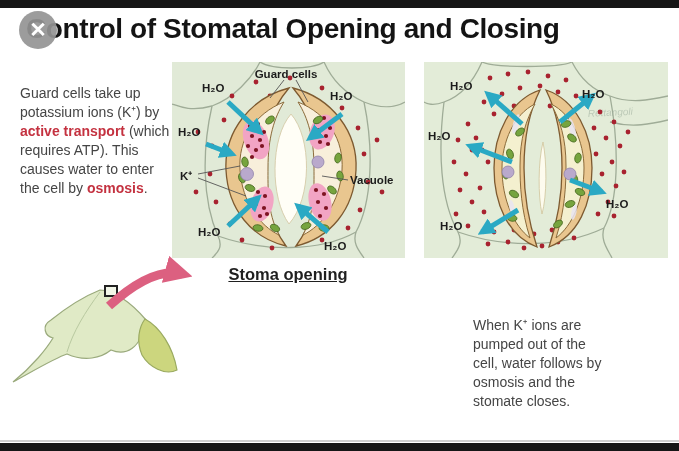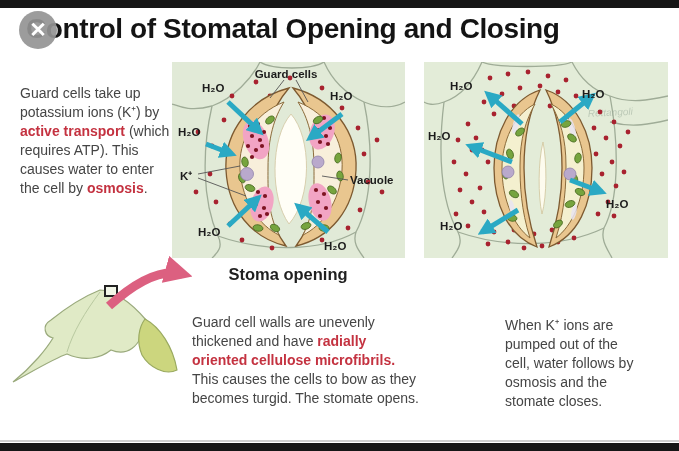--- a/index.html
+++ b/index.html
@@ -11,26 +11,26 @@
   .hairline { position:absolute; left:0; top:440px; width:679px; height:2px; background:#cfcfcf; }
   .title { position:absolute; left:26px; top:13px; width:640px; font-size:28px; font-weight:bold;
            letter-spacing:-0.4px; color:#141414; white-space:nowrap; }
   .close-btn { position:absolute; left:19px; top:11px; width:38px; height:38px; border-radius:50%;
                background:rgba(148,148,148,0.92); color:#fff; font-size:21px; font-weight:bold;
                display:flex; align-items:center; justify-content:center; cursor:pointer; }
   .note { position:absolute; color:#454545; font-size:14px; line-height:1.36; }
   .note .red { color:#c43240; font-weight:bold; }
   .note-left { left:20px; top:84px; width:152px; }
   .note-open { left:192px; top:313px; width:232px; }
-  .note-close { left:505px; top:316px; width:134px; }
+  .note-close { left:473px; top:316px; width:134px; }
   .panel { position:absolute; }
   .panel-open { left:172px; top:62px; }
   .panel-close { left:424px; top:62px; }
   .caption { position:absolute; top:265px; width:200px; text-align:center; font-size:16.5px;
-             font-weight:bold; color:#1f1f1f; }
+             font-weight:bold; color:#1f1f1f;text-decoration:underline; }
   .caption-open { left:188px; }
   .caption-close { left:440px; }
   .leaf-wrap { position:absolute; left:5px; top:256px; }
   svg text { font-family:"Liberation Sans", sans-serif; }
   .dlabel { font-size:11.5px; font-weight:bold; fill:#1c1c1c; }
   .watermark { font-size:10px; fill:#97a897; opacity:0.5; font-style:italic; }
 </style>
 </head>
 <body>
 
@@ -295,19 +295,18 @@
   <svg class="leaf-wrap" width="200" height="164" viewBox="0 0 200 164">
     <g>
       <path d="M 95,34 C 75,42 56,56 46,64 C 36,70 40,80 48,82 C 42,92 28,110 8,126 C 30,114 50,102 62,98 C 80,106 96,102 106,94 C 120,100 136,94 141,64 C 126,46 108,34 95,34 Z" fill="#e0eac6" stroke="#9aaa7c" stroke-width="1.2"></path>
       <path d="M 140,63 C 155,71 168,91 172,114 C 160,120 144,111 137,99 C 131,85 134,71 140,63 Z" fill="#ccd67e" stroke="#9aaa60" stroke-width="1.2"></path>
       <path d="M 95,36 C 80,56 68,76 62,96" fill="none" stroke="#b9c9a0" stroke-width="1"></path>
     </g>
     <rect x="100" y="30" width="12" height="10" fill="#f2f6e8" stroke="#222" stroke-width="2"></rect>
     <path d="M 104,50 Q 148,10 178,18" fill="none" stroke="#dc6080" stroke-width="9" marker-end="url(#ahp)"></path>
   </svg>
 
-  <p class="note note-open"><span>Guard cell walls are unevenly thickened and have </span><span class="red">radially oriented cellulose microfibrils.</span><span> This causes the cells to bow as they  becomes turgid.  The stomate opens.</span></p>
 
   <p class="note note-close"><span>When K⁺ ions are pumped out of the cell, water follows by osmosis and the stomate closes.</span></p>
 
   <div class="hairline"></div>
   <div class="bar bottom"></div>
 </div>
 
 </body></html>

